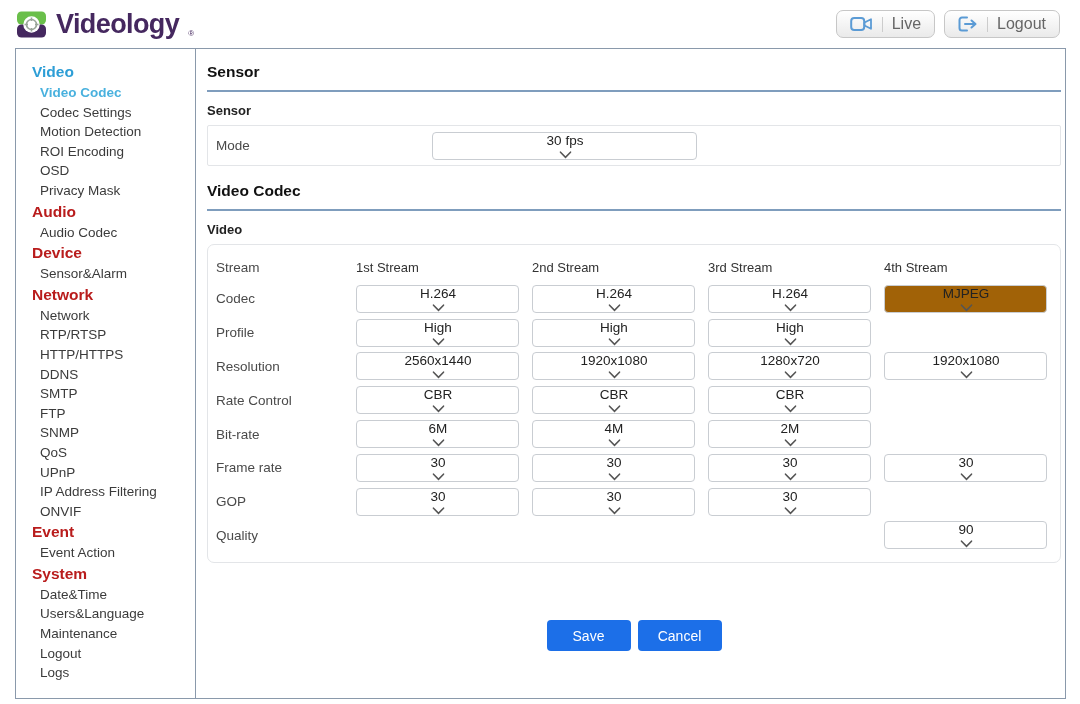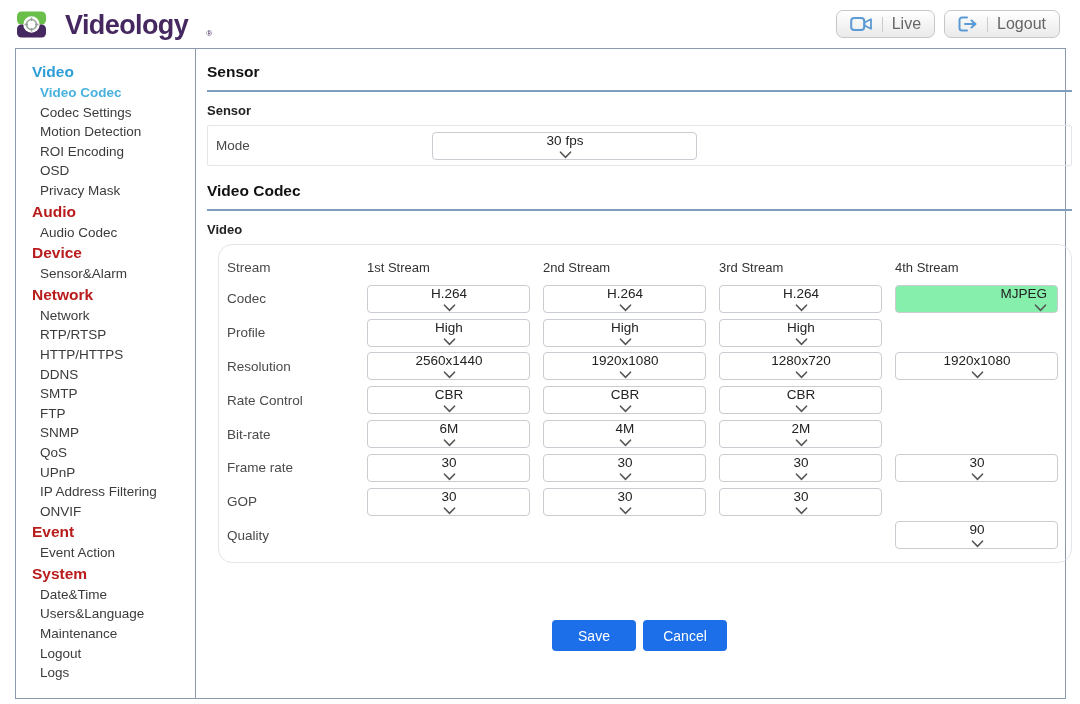--- a/index.html
+++ b/index.html
@@ -1,20 +1,20 @@
 <!DOCTYPE html>
 <html><head>
 <meta charset="utf-8">
 <style>
   * { margin:0; padding:0; box-sizing:border-box; }
   html,body { width:1080px; height:704px; background:#fff; font-family:"Liberation Sans",sans-serif; overflow:hidden; }
 
   
   .topbar { height:48px; display:flex; align-items:center; justify-content:space-between; padding:0 20px 0 16px; }
-  .logo { display:flex; align-items:flex-end; gap:18px; }
+  .logo { display:flex; align-items:center; gap:9px; }
   .logo-text { font-size:27px; font-weight:bold; color:#45285f; letter-spacing:-0.6px; line-height:30px; }
   .reg { font-size:8px; color:#45285f; align-self:flex-end; margin-bottom:2px; }
   .topbar-actions { display:flex; gap:9px; }
   .tb-btn { display:flex; align-items:center; gap:9px; height:28px; padding:0 13px; border:1px solid #c7c7c7;
             border-radius:7px; background:linear-gradient(#ffffff,#eaeaea); color:#666; font-size:16px;
             font-family:inherit; cursor:pointer; }
   .tb-sep { width:1px; height:15px; background:#ccc; }
 
   
   .frame { margin-left:15px; width:1051px; height:651px; border:1.5px solid #8a99ab; display:flex; background:#fff; }
@@ -30,25 +30,25 @@
   .main { flex:1; padding:14px 12px 0 11px; }
   .sec-title { font-size:15.5px; font-weight:bold; color:#111; }
   .sec-rule { border:none; border-top:2px solid #7f9dbd; margin-top:9px; }
   .sub-title { font-size:13px; font-weight:bold; color:#222; margin:11px 0 7px; }
 
   .mode-box { border:1px solid #e3e5e8; border-radius:2px; height:41px; display:flex; align-items:center; padding-left:8px; }
   .mode-label { width:216px; font-size:13.5px; color:#4a4a4a; }
 
   .select { display:flex; align-items:center; justify-content:space-between; border:1px solid #c9cdd2; border-radius:4px;
             background:#fff; height:28px; padding:0 10px 0 11px; font-size:13.5px; color:#222; cursor:pointer;flex-direction:column; }
-  .select.muted { background:#86efac;align-items:flex-end; }
+  .select.muted { background:#a16207; }
   .select .chev { display:flex; }
   .mode-select { width:265px; }
 
-  .vc-box { border:1px solid #e3e5e8; border-radius:14px; padding:7px 0 10px 8px; margin-bottom:0;margin-left:11px; }
+  .vc-box { border:1px solid #e3e5e8; border-radius:7px; padding:7px 0 10px 8px; margin-bottom:0; }
   .grid-row { display:grid; grid-template-columns:140px 176px 176px 176px 176px; align-items:center; }
   .vc-head { height:30px; font-size:13px; color:#333; }
   .vc-head .col-h { padding-right:13px; }
   .vc-head .lab-h { font-size:13.5px; color:#4a4a4a; }
   .vc-row { height:33.8px; }
   .vc-label { font-size:13.5px; color:#4a4a4a; }
   .vc-cell { padding-right:13px; }
 
   .actions { display:flex; justify-content:center; gap:7px; margin-top:17px; }
   .btn-primary { min-width:84px; height:31px; background:#1c6fe8; color:#fff; border:none; border-radius:4px;

